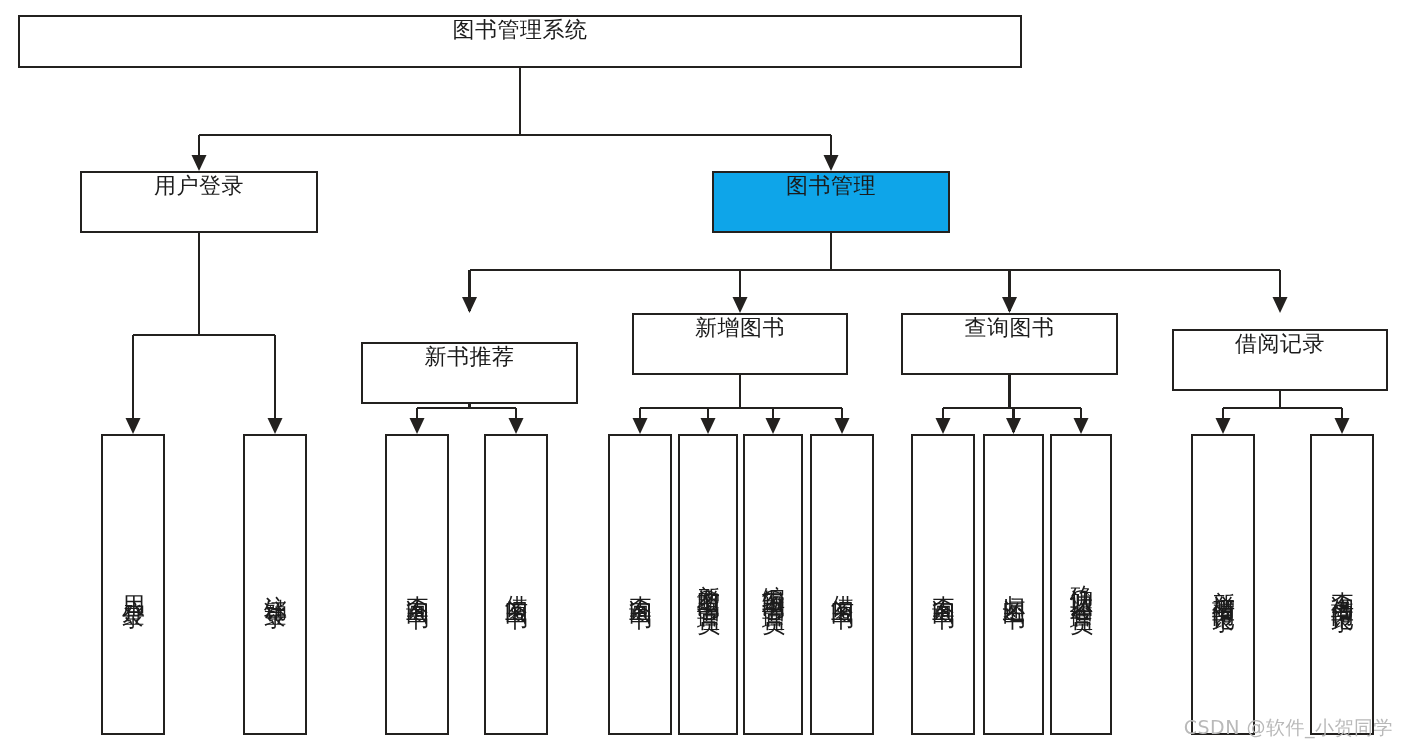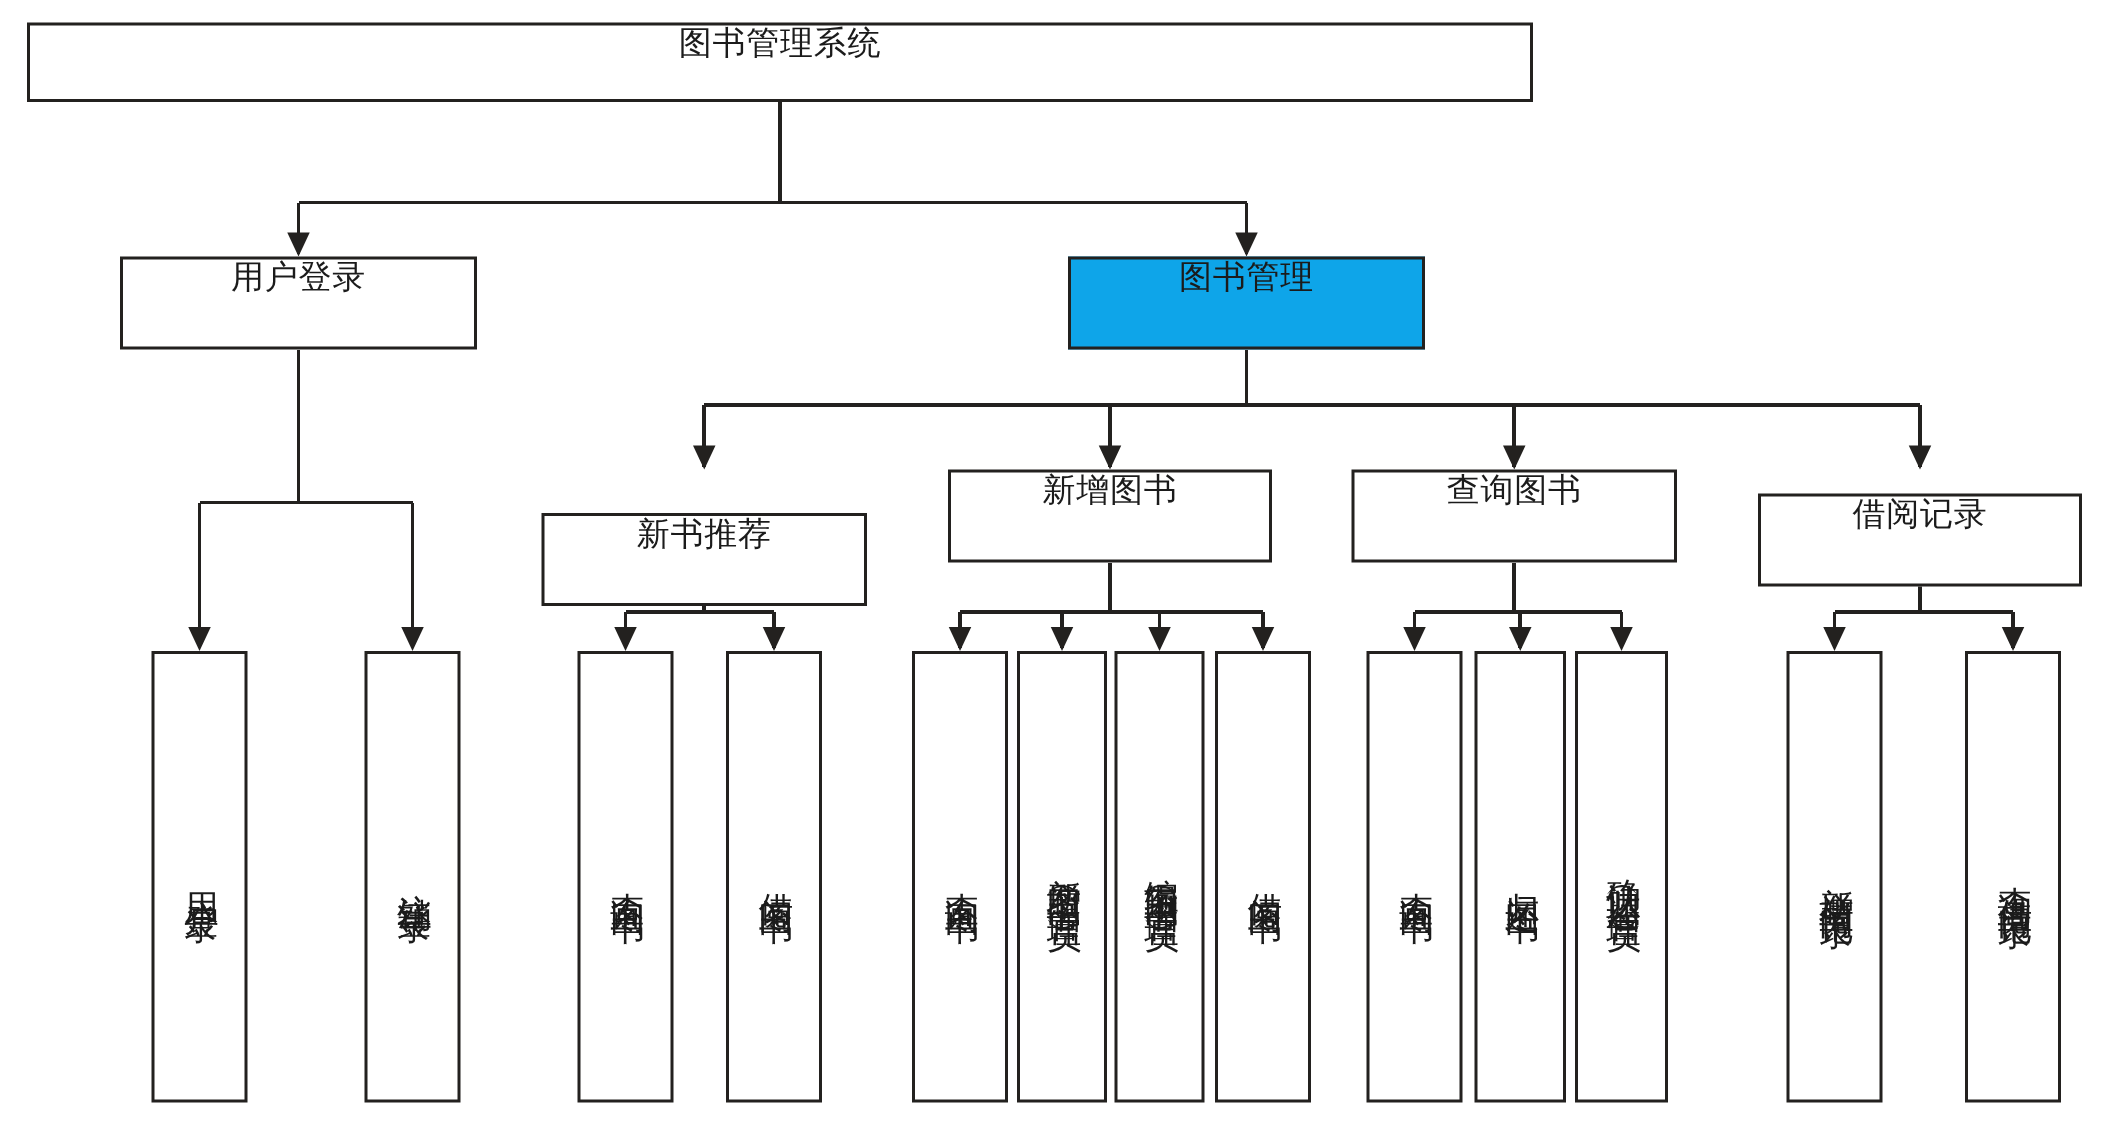--- a/index.html
+++ b/index.html
@@ -185,14 +185,15 @@
         <div class="label" style="color: rgb(27, 27, 27);">确认归还（管理员）</div>
       </div>
       <div class="node vert" style="left: 1191px; top: 434px; width: 64px; height: 301px; border-color: rgb(35, 33, 31); background: rgb(255, 255, 255);">
         <div class="label" style="color: rgb(27, 27, 27);">新增借阅记录</div>
       </div>
       <div class="node vert" style="left: 1310px; top: 434px; width: 64px; height: 301px; border-color: rgb(35, 33, 31); background: rgb(255, 255, 255);">
         <div class="label" style="color: rgb(27, 27, 27);">查询借阅记录</div>
       </div>
     </div>
 
+  <div class="watermark">CSDN @软件_小贺同学</div>
 
 </div>
 
 </body></html>

